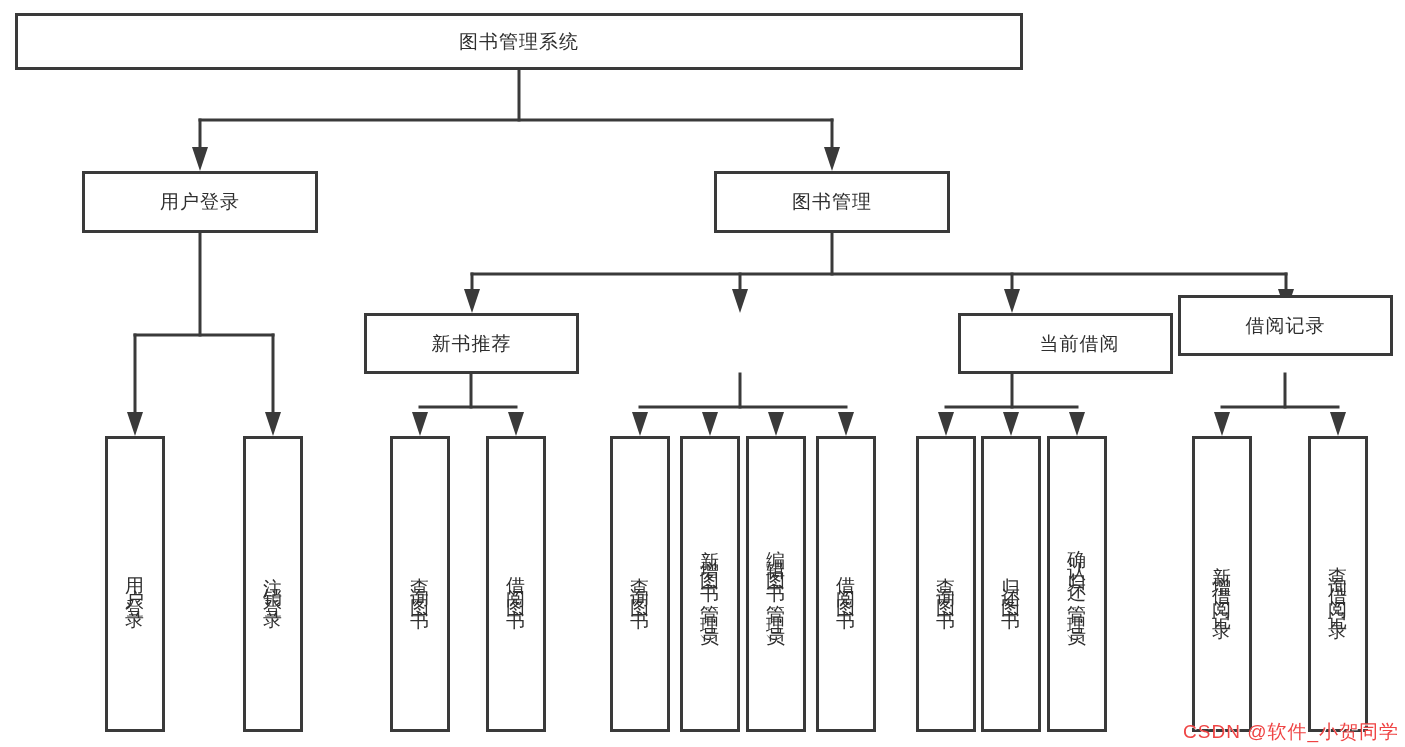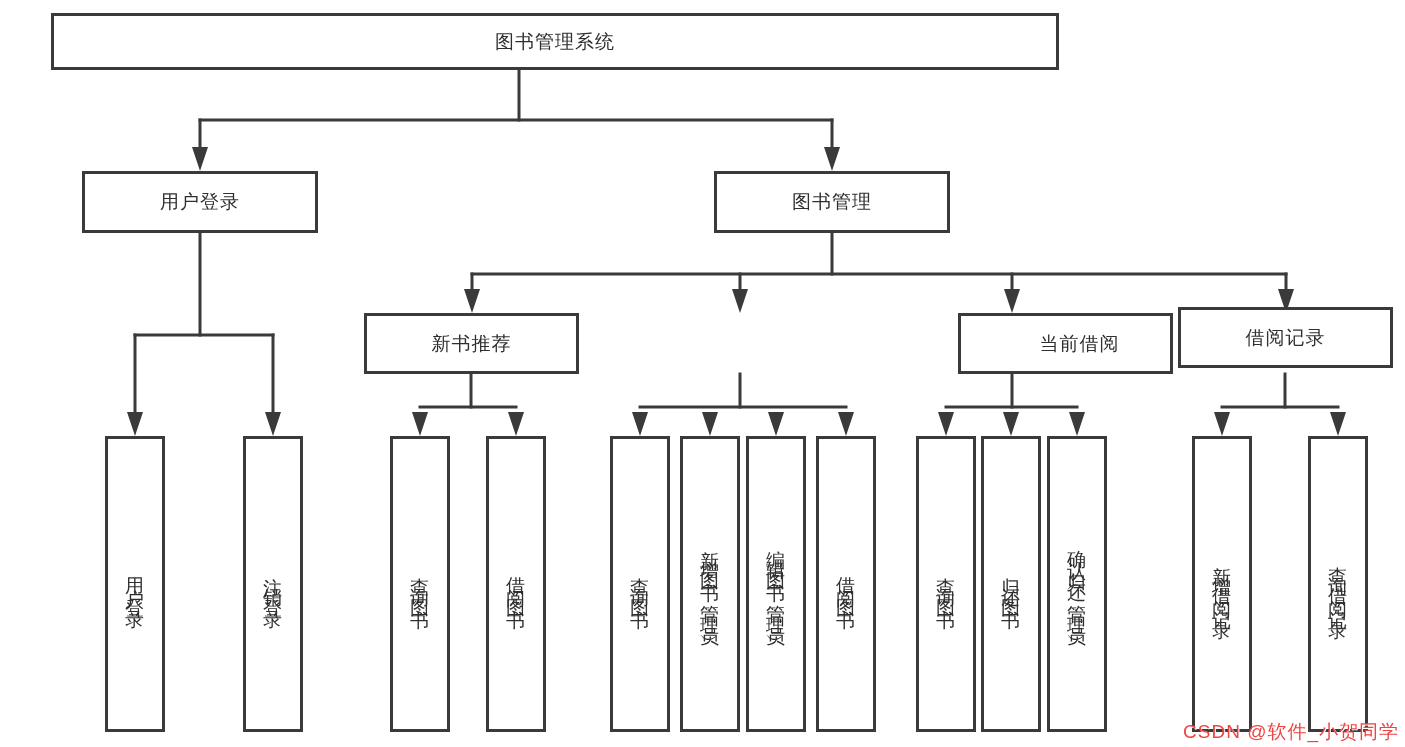--- a/index.html
+++ b/index.html
@@ -90,28 +90,28 @@
     <polygon class="ctri" points="938,412 954,412 946,436"></polygon>
     <polygon class="ctri" points="1003,412 1019,412 1011,436"></polygon>
     <polygon class="ctri" points="1069,412 1085,412 1077,436"></polygon>
 
     <path class="cline" d="M1285,374 V407"></path>
     <path class="cline" d="M1222,407 H1338"></path>
     <polygon class="ctri" points="1214,412 1230,412 1222,436"></polygon>
     <polygon class="ctri" points="1330,412 1346,412 1338,436"></polygon>
   </svg>
 
-  <div class="node" style="left:15px;top:13px;width:1008px;height:57px;margin-left:36px;">图书管理系统</div>
+  <div class="node" style="left:15px;top:13px;width:1008px;height:57px;">图书管理系统</div>
 
   <div class="node" style="left:82px;top:171px;width:236px;height:62px;">用户登录</div>
   <div class="node" style="left:364px;top:313px;width:215px;height:61px;">新书推荐</div>
 
   <div class="node" style="left:714px;top:171px;width:236px;height:62px;">图书管理</div>
   <div class="node" style="left:958px;top:313px;width:215px;height:61px;padding-left:28px;">当前借阅</div>
-  <div class="node" style="left:1178px;top:307px;width:215px;height:61px;">借阅记录</div>
+  <div class="node" style="left:1178px;top:295px;width:215px;height:61px;">借阅记录</div>
 
   <div class="node leaf" style="left:105px;top:436px;width:60px;height:296px;">
     <span class="vtext">用户登录</span>
   </div>
   <div class="node leaf" style="left:243px;top:436px;width:60px;height:296px;">
     <span class="vtext">注销登录</span>
   </div>
 
   <div class="node leaf" style="left:390px;top:436px;width:60px;height:296px;">
     <span class="vtext">查询图书</span>

